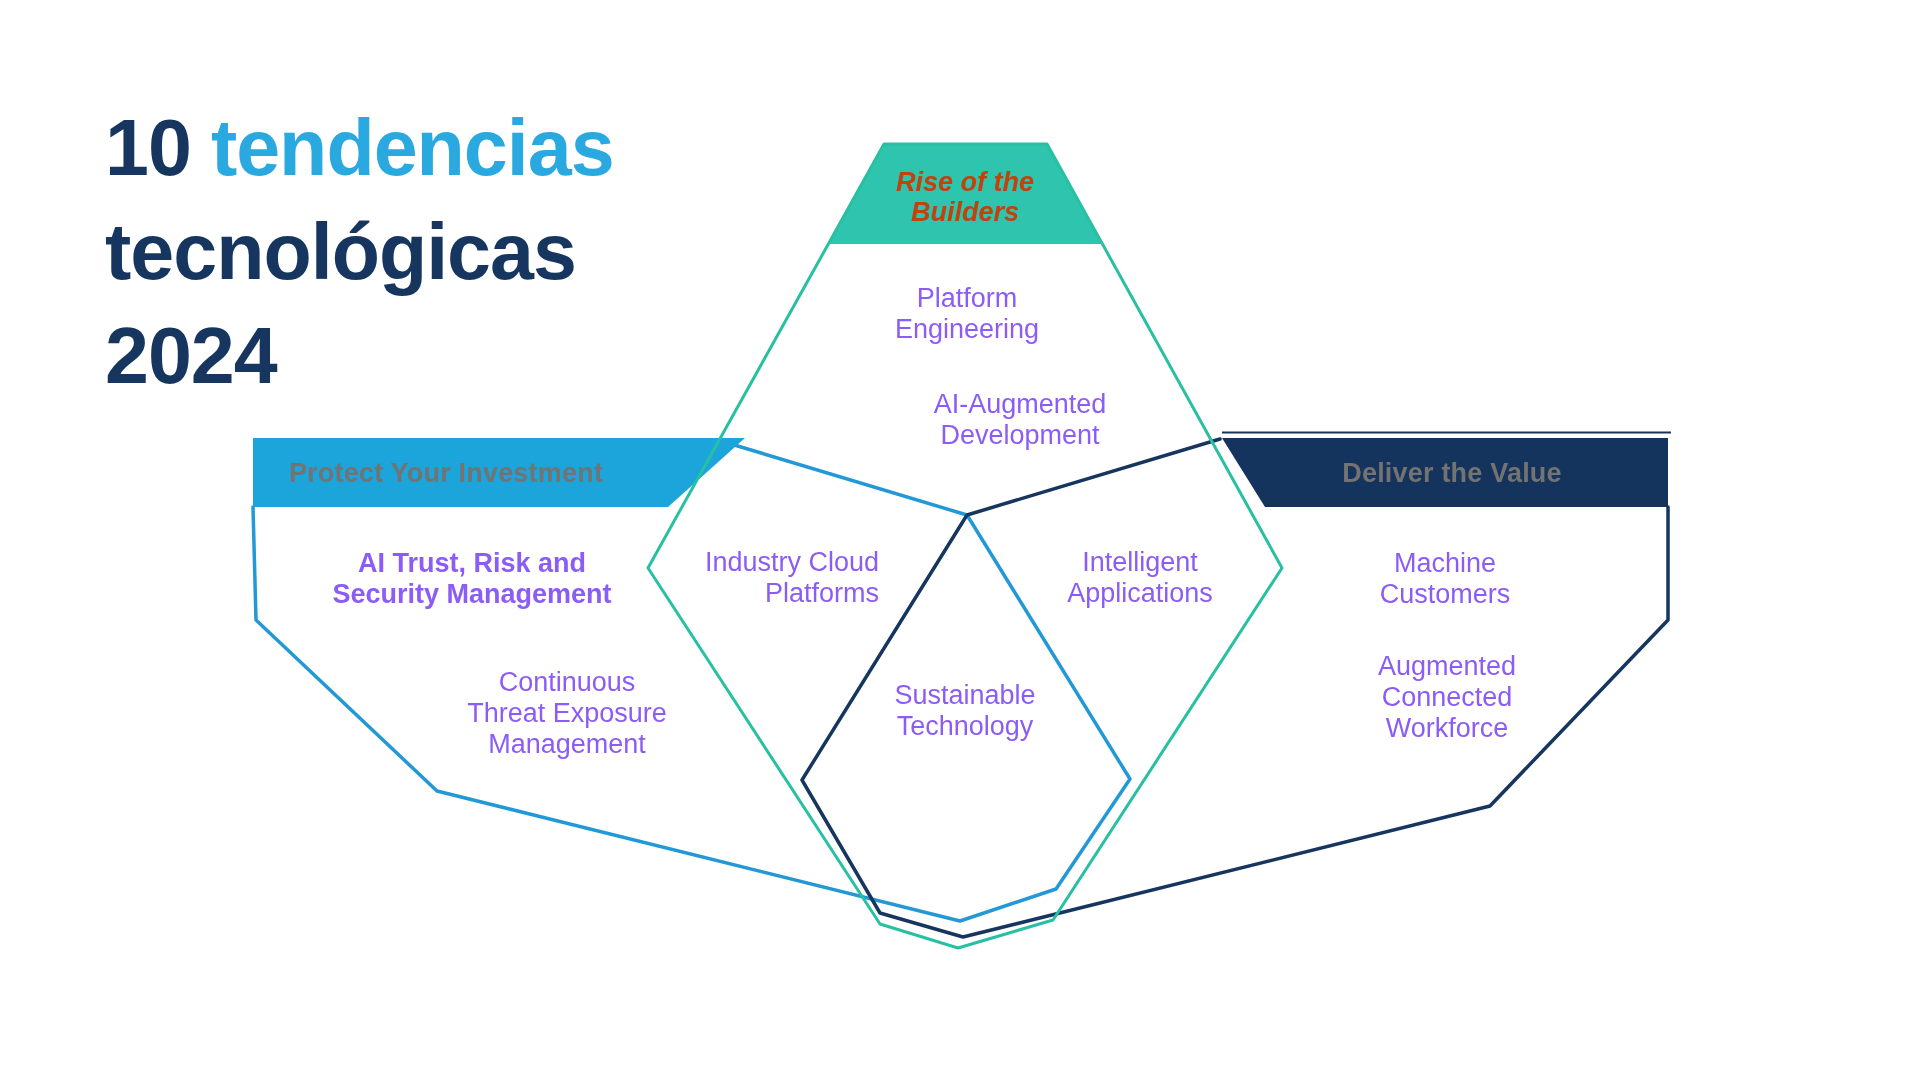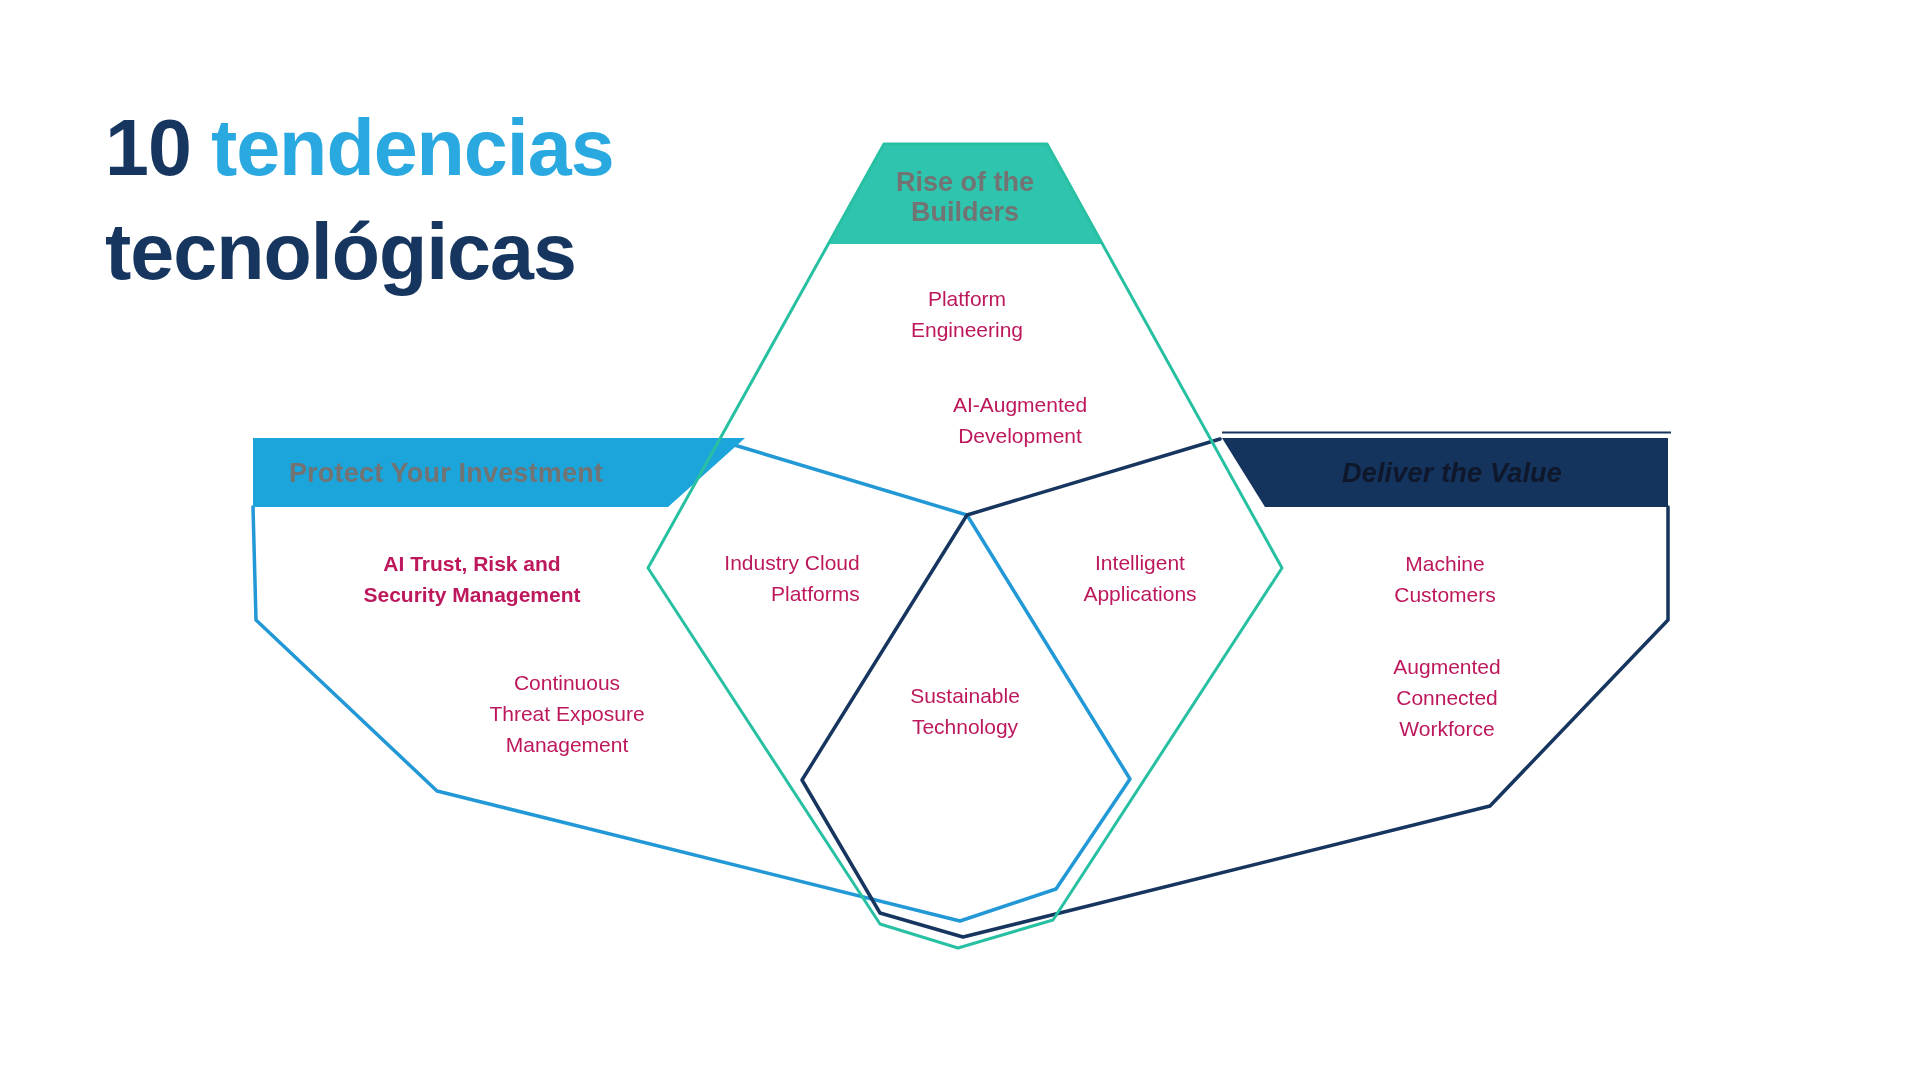--- a/index.html
+++ b/index.html
@@ -23,36 +23,37 @@
     color: #17365f;
     white-space: nowrap;
   }
   .t-accent { color: #2aa9e0; margin-left: 20px; }
 
   .lbl {
     position: absolute;
     transform: translate(-50%, -50%);
     text-align: center;
     white-space: pre-line;
-    font-size: 21px;
+    font-size: 27px;
     line-height: 31px;
-    color: #be185d;
+    color: #8b5cf6;
   }
   .band-lbl {
     font-weight: 700;
     font-size: 27px;
     color: #737373;
     letter-spacing: 0.2px;
   }
-  .band-lbl.light { color: #0f172a; font-style: italic; }
+  .band-lbl.light { color: #737373; }
   .header-lbl {
     font-weight: 700;
     font-size: 27px;
     line-height: 30px;
-    color: #737373;
+    color: #c2410c;
+    font-style: italic;
   }
 </style>
 </head>
 <body>
 
 <div class="stage">
 
   <svg class="venn" width="1920" height="1080" viewBox="0 0 1920 1080">
 
     <polyline points="253,507 256,620 437,791 960,921 1056,889 1130,779 967,515 721,441" fill="none" stroke-width="3.5" stroke-linejoin="round" stroke-linecap="round" stroke="#2299d6"></polyline>
@@ -66,20 +67,21 @@
     <polygon points="1222,438 1668,438 1668,507 1265,507" fill="#14335d"></polygon>
 
     <polygon points="884,144 1047,144 1103,244 828,244" fill="#2fc4ad"></polygon>
 
     <polygon points="884,144 1047,144 1282,568 1053,920 958,948 880,924 648,568" fill="none" stroke-width="3" stroke-linejoin="round" stroke="#28c0a3"></polygon>
   </svg>
 
   <div class="title">
     <div><span class="t-dark">10</span><span class="t-accent">tendencias</span></div>
     <div>tecnológicas</div>
+    <div>2024</div>
   </div>
 
   <div class="lbl header-lbl" style="left:965px; top:197px;">Rise of the
 Builders</div>
 
   <div class="lbl band-lbl" style="left:446px; top:473px;">Protect Your Investment</div>
 
   <div class="lbl band-lbl light" style="left:1452px; top:473px;">Deliver the Value</div>
 
   <div class="lbl" style="left:967px; top:314px;">Platform

